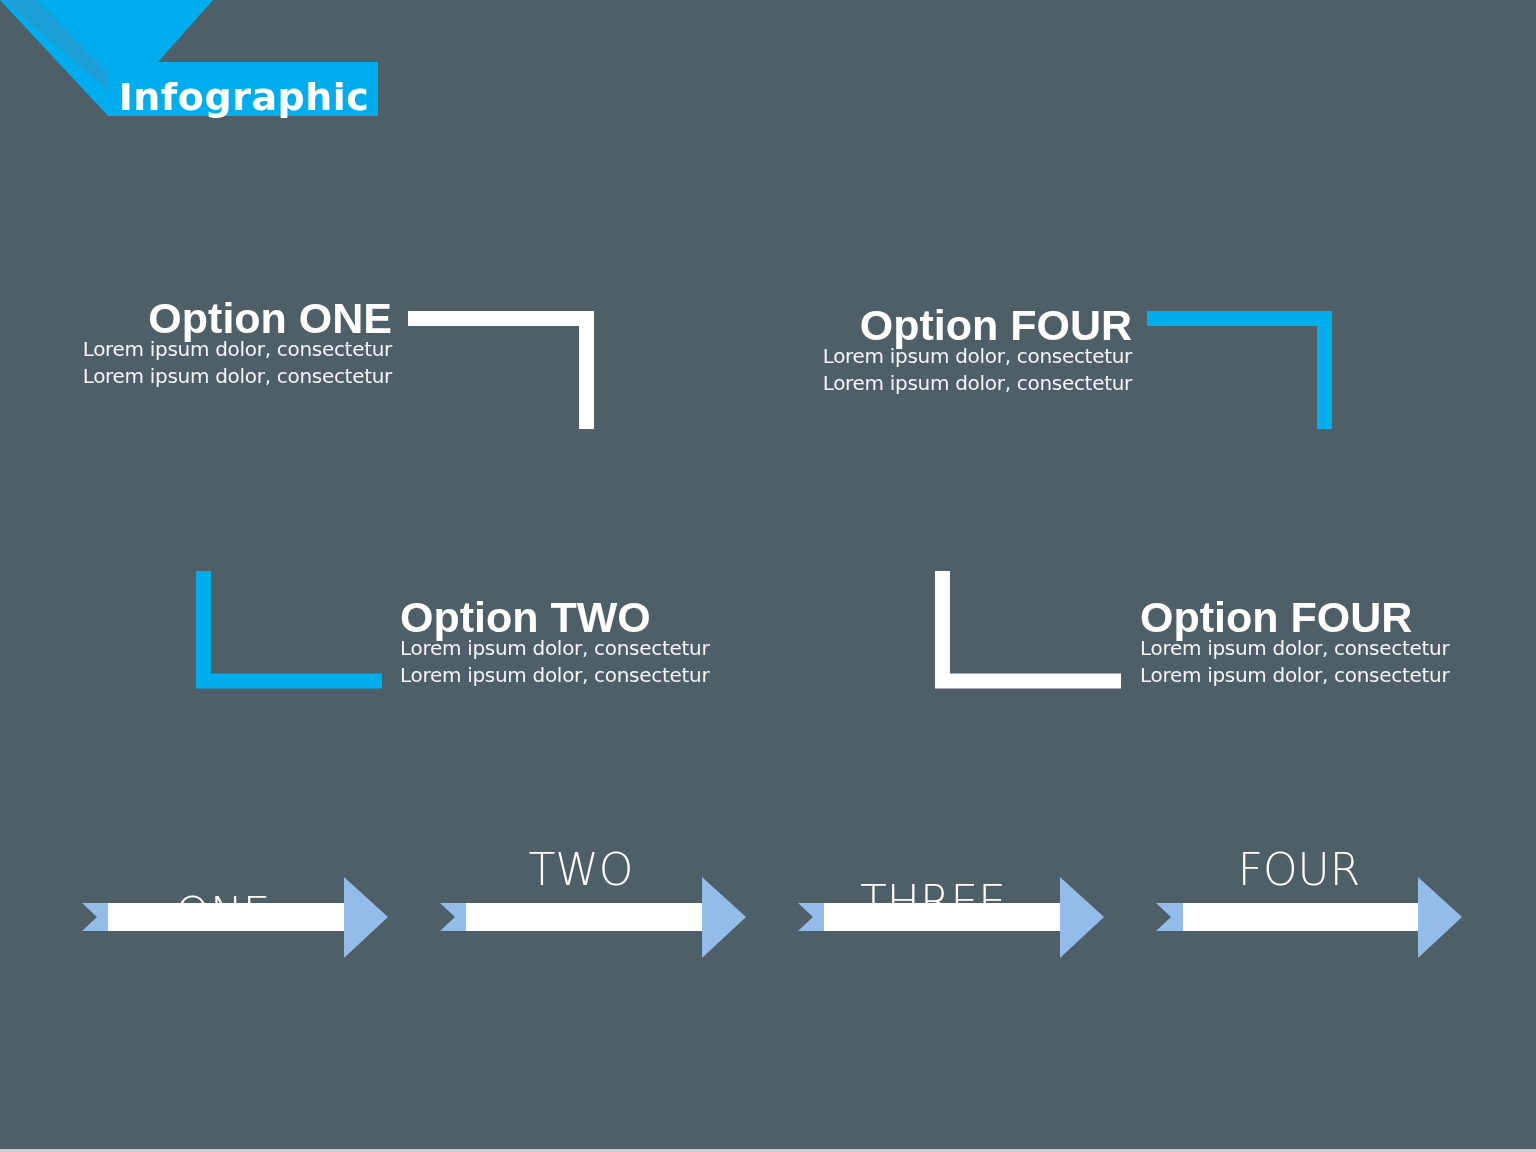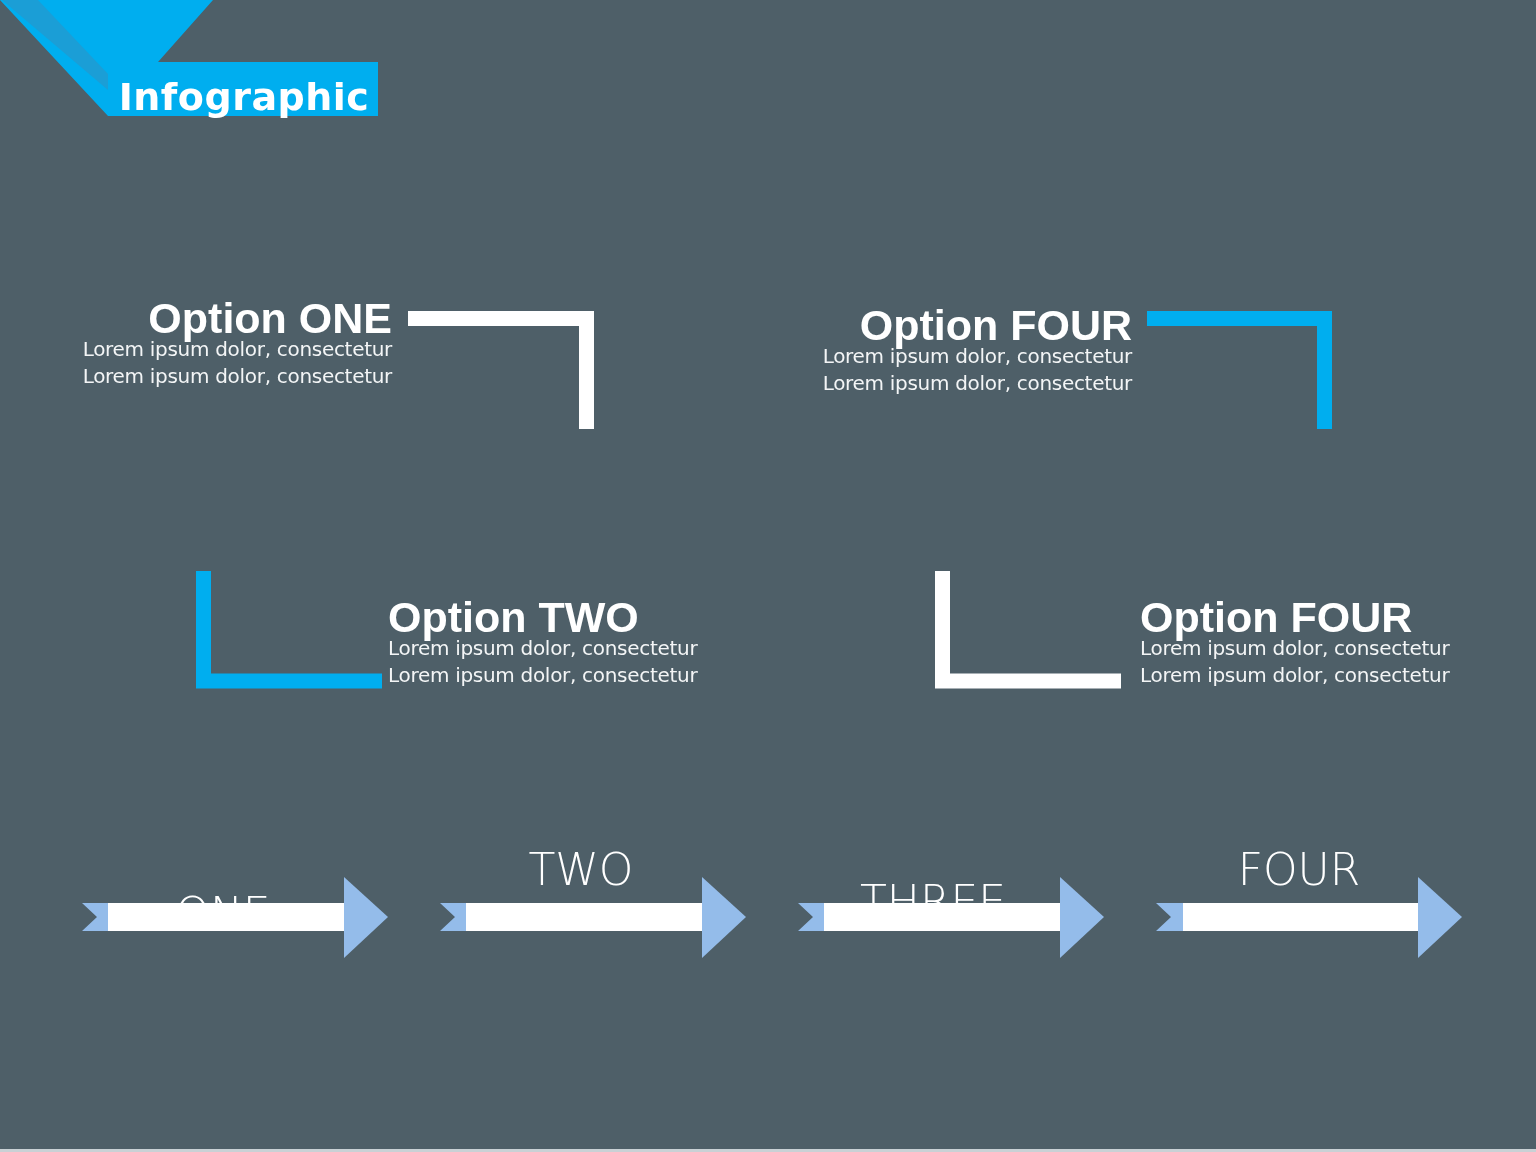--- a/index.html
+++ b/index.html
@@ -55,21 +55,21 @@
   <div class="opt-line">Lorem ipsum dolor, consectetur</div>
   <div class="opt-line">Lorem ipsum dolor, consectetur</div>
 </div>
 <svg class="abs" style="left:408px; top:311px;" width="186" height="118">
   <polyline points="0,7.5 178.5,7.5 178.5,118" fill="none" stroke="#ffffff" stroke-width="15" stroke-linejoin="miter"></polyline>
 </svg>
 
 <svg class="abs" style="left:196px; top:571px;" width="186" height="118">
   <polyline points="7.5,0 7.5,110 186,110" fill="none" stroke="#00aeef" stroke-width="15" stroke-linejoin="miter"></polyline>
 </svg>
-<div class="abs left-align" style="left:388px; top:599px;">
+<div class="abs left-align" style="left:400px; top:599px;">
   <div class="opt-title">Option TWO</div>
   <div class="opt-line">Lorem ipsum dolor, consectetur</div>
   <div class="opt-line">Lorem ipsum dolor, consectetur</div>
 </div>
 
 <div class="abs right-align" style="right:404px; top:307px;">
   <div class="opt-title">Option FOUR</div>
   <div class="opt-line">Lorem ipsum dolor, consectetur</div>
   <div class="opt-line">Lorem ipsum dolor, consectetur</div>
 </div>

